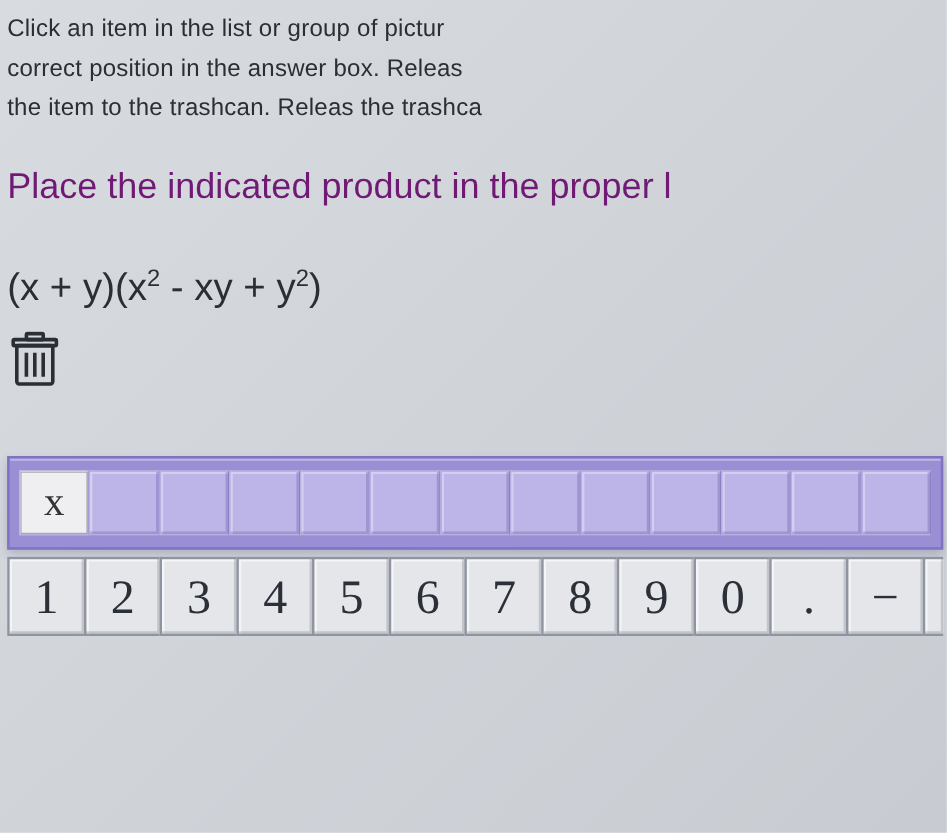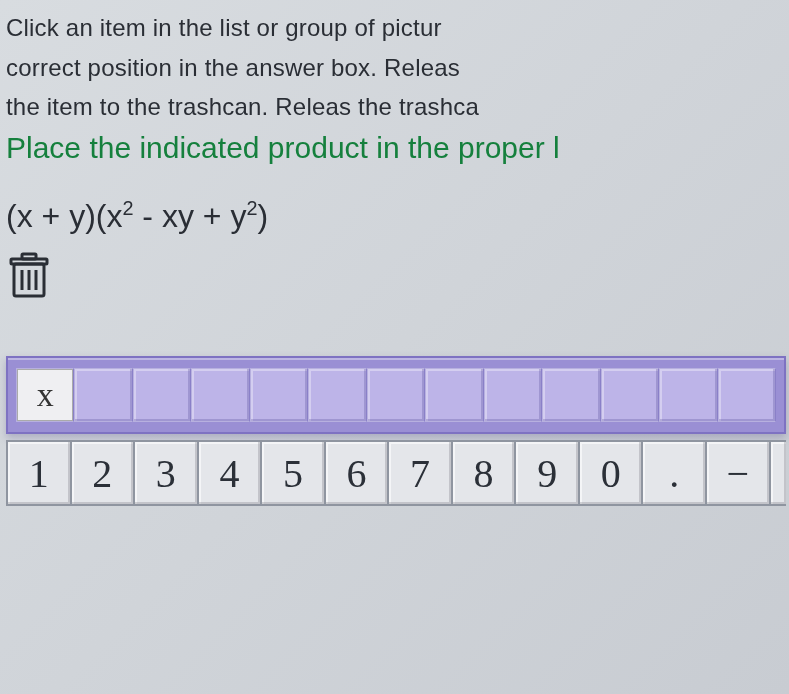--- a/index.html
+++ b/index.html
@@ -6,34 +6,35 @@
     body {
       width: 789px;
       height: 694px;
       background: linear-gradient(135deg, #d8dce0 0%, #c8ccd2 100%);
       font-family: Arial, Helvetica, sans-serif;
       color: #2a2e33;
       overflow: hidden;
       padding: 8px 0 0 6px;
     }
     .instruction-text {
-      font-size: 24px;
+      font-size: 20px;
       line-height: 1.65;
       letter-spacing: 0.2px;
       color: #2a2e35;
       white-space: nowrap;
     }
     .prompt-text {
+      margin-top: 28px;
       font-size: 30px;
       line-height: 1.4;
-      color: #15803d;
+      color: #701a75;
       white-space: nowrap;
     }
     .expression {
-      margin-top: 28px;
+      margin-top: 44px;
       font-size: 32px;
       font-family: Arial, sans-serif;
       color: #2a2e35;
     }
     .expression sup {
       font-size: 0.62em;
       vertical-align: super;
     }
     .trash-wrap {
       margin-top: 18px;

